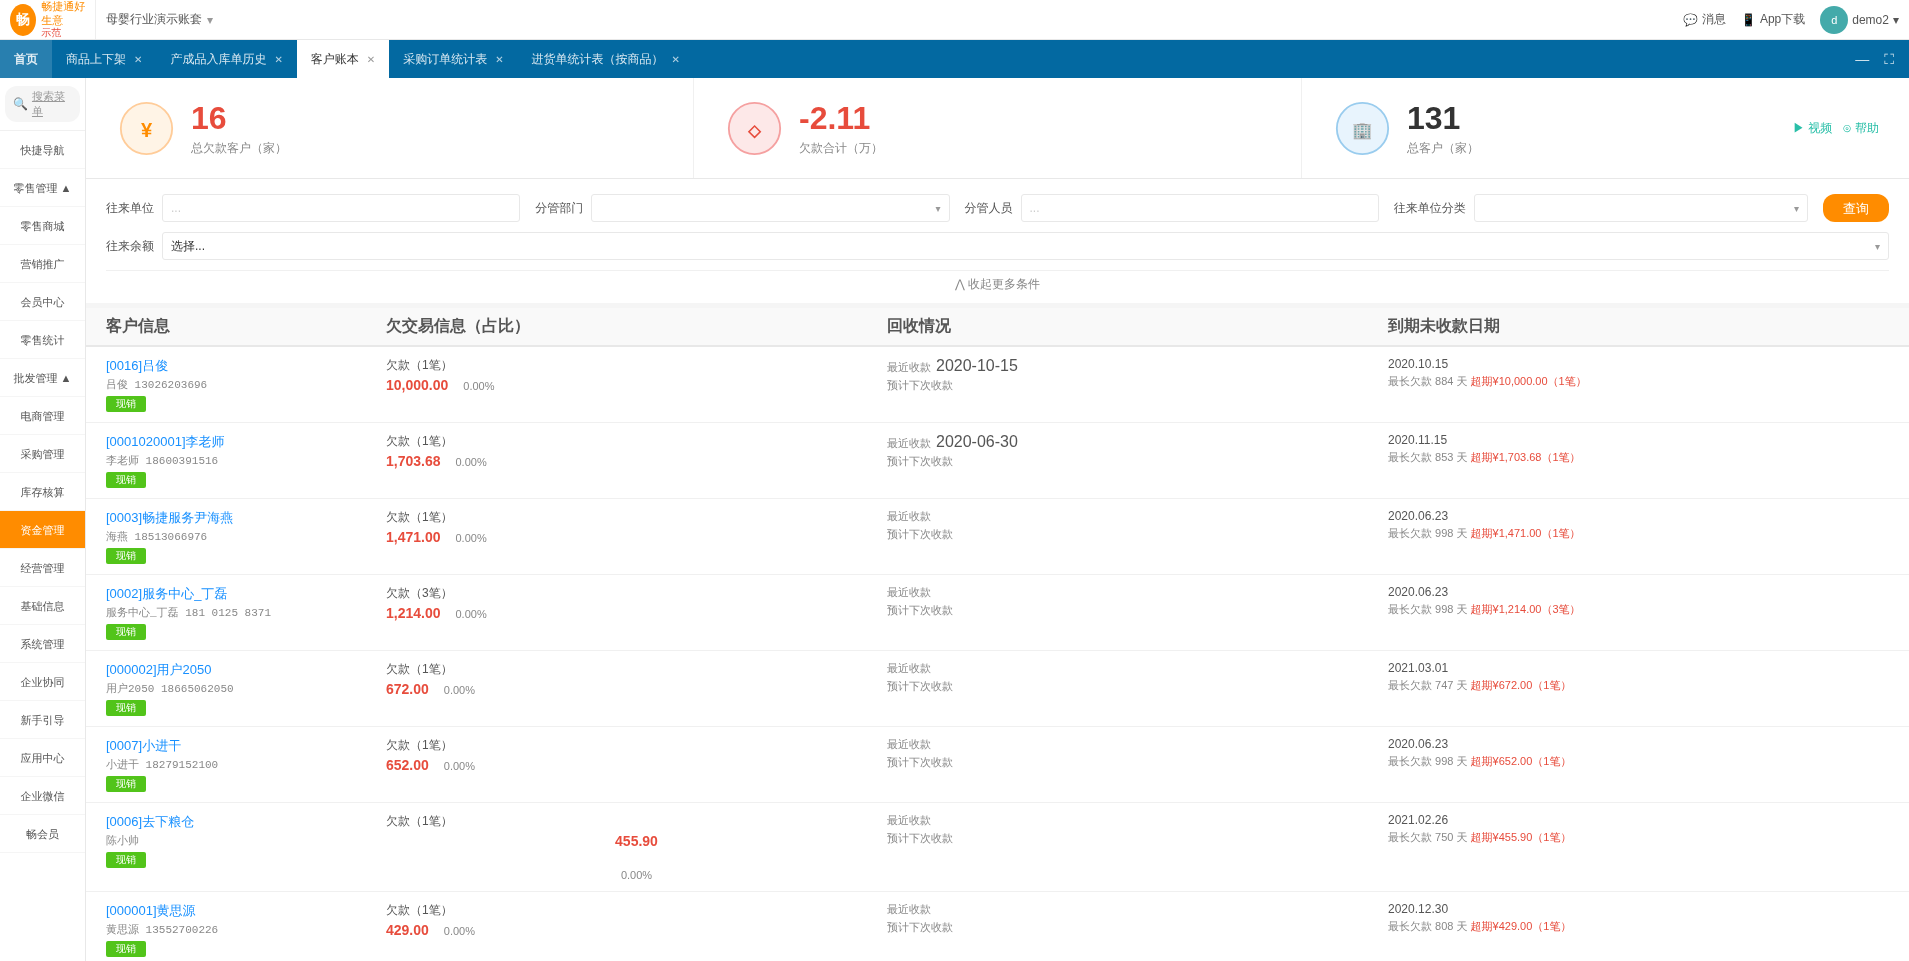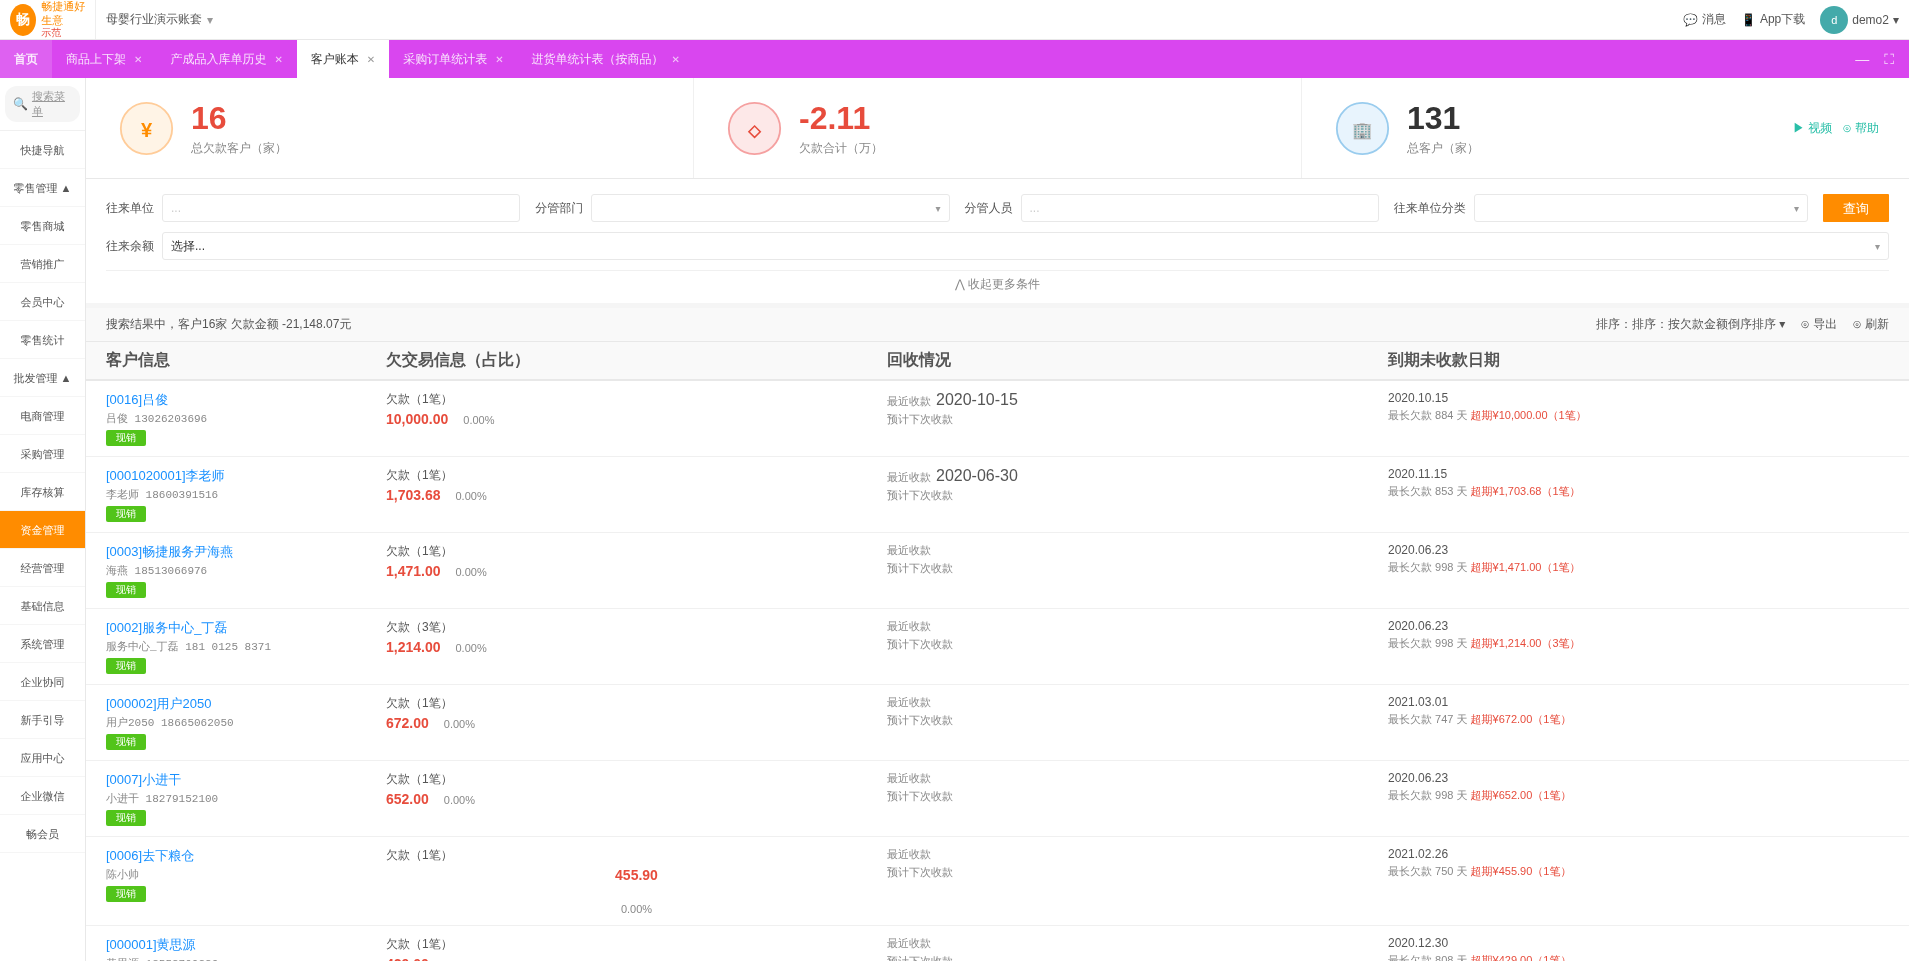--- a/index.html
+++ b/index.html
@@ -10,21 +10,21 @@
     .logo-area { display: flex; align-items: center; width: 85px; }
     .logo-icon { width: 32px; height: 32px; background: #ff8c00; border-radius: 50%; display: flex; align-items: center; justify-content: center; color: #fff; font-size: 14px; font-weight: bold; margin-right: 5px; }
     .logo-text { font-size: 11px; color: #ff8c00; line-height: 1.2; }
     .store-selector { display: flex; align-items: center; color: #555; font-size: 12px; cursor: pointer; padding: 0 10px; border-left: 1px solid #eee; height: 100%; }
     .store-selector .arrow { margin-left: 5px; color: #999; }
     .top-right { margin-left: auto; display: flex; align-items: center; gap: 15px; }
     .top-right-item { display: flex; align-items: center; gap: 4px; cursor: pointer; color: #555; font-size: 12px; }
     .avatar { width: 28px; height: 28px; border-radius: 50%; background: #4aa; display: flex; align-items: center; justify-content: center; color: #fff; font-size: 11px; }
 
     
-    .nav-tabs { display: flex; align-items: stretch; background: #d946ef; height: 38px; overflow: hidden; }
+    .nav-tabs { display: flex; align-items: stretch; background: #0369a1; height: 38px; overflow: hidden; }
     .nav-tab { display: flex; align-items: center; padding: 0 14px; color: rgba(255,255,255,0.85); font-size: 12px; cursor: pointer; white-space: nowrap; position: relative; height: 100%; gap: 5px; }
     .nav-tab.home { background: rgba(255,255,255,0.15); font-weight: bold; }
     .nav-tab.active { background: #fff; color: #333; }
     .nav-tab .close-btn { font-size: 10px; color: rgba(255,255,255,0.7); margin-left: 3px; cursor: pointer; }
     .nav-tab.active .close-btn { color: #999; }
     .nav-right-btns { margin-left: auto; display: flex; align-items: center; gap: 5px; padding-right: 10px; }
     .nav-right-btn { color: rgba(255,255,255,0.8); cursor: pointer; font-size: 14px; padding: 0 5px; }
 
     
     .main-layout { display: flex; height: calc(100vh - 78px); }
@@ -55,21 +55,21 @@
     .stat-top-right { margin-left: auto; display: flex; gap: 10px; align-items: flex-start; font-size: 12px; color: #29bfa8; cursor: pointer; }
 
     
     .filter-area { background: #fff; padding: 15px 20px 5px; margin-bottom: 5px; }
     .filter-row { display: flex; align-items: flex-start; gap: 15px; margin-bottom: 10px; }
     .filter-item { display: flex; align-items: center; gap: 8px; flex: 1; }
     .filter-label { color: #555; font-size: 12px; white-space: nowrap; }
     .filter-input { flex: 1; border: 1px solid #e8e8e8; border-radius: 3px; padding: 5px 8px; font-size: 12px; color: #333; display: flex; align-items: center; justify-content: space-between; cursor: pointer; min-width: 120px; height: 28px; }
     .filter-select { flex: 1; border: 1px solid #e8e8e8; border-radius: 3px; padding: 5px 8px; font-size: 12px; color: #333; display: flex; align-items: center; justify-content: space-between; cursor: pointer; min-width: 150px; height: 28px; background: #fff; }
     .filter-select .arrow-down { color: #999; font-size: 10px; }
-    .filter-btn { background: #ff8c00; color: #fff; border: none; padding: 6px 20px; border-radius: 1px; cursor: pointer; font-size: 13px; height: 28px; white-space: nowrap; }
+    .filter-btn { background: #ff8c00; color: #fff; border: none; padding: 6px 20px; border-radius: 12px; cursor: pointer; font-size: 13px; height: 28px; white-space: nowrap; }
     .collapse-row { text-align: center; padding: 5px; border-top: 1px solid #f0f0f0; }
     .collapse-btn { color: #888; font-size: 12px; cursor: pointer; }
 
     
     .result-bar { display: flex; align-items: center; justify-content: space-between; padding: 8px 20px; background: #f9f9f9; border-bottom: 1px solid #e8e8e8; }
     .result-text { font-size: 12px; color: #555; }
     .result-actions { display: flex; align-items: center; gap: 15px; font-size: 12px; color: #555; }
     .result-actions span { cursor: pointer; }
 
     
@@ -320,37 +320,20 @@
         </div>
       </div>
       <div class="collapse-row">
         <span class="collapse-btn">
           <span>⋀ </span>
           <span>收起更多条件</span>
         </span>
       </div>
     </div>
 
-    <div class="result-bar">
-      <div class="result-text">搜索结果中，客户16家    欠款金额 -21,148.07元</div>
-      <div class="result-actions">
-        <span>
-          排序：<span>排序：按欠款金额倒序排序</span>
-          <span> ▾</span>
-        </span>
-        <span>
-          <span>⊙ </span>
-          <span>导出</span>
-        </span>
-        <span>
-          <span>⊙ </span>
-          <span>刷新</span>
-        </span>
-      </div>
-    </div>
 
     <div class="table-container">
       <div class="table-header">
         <div class="cell">客户信息</div>
         <div class="cell">欠交易信息（占比）</div>
         <div class="cell">回收情况</div>
         <div class="cell">到期未收款日期</div>
       </div>
 
       <div class="table-row">

